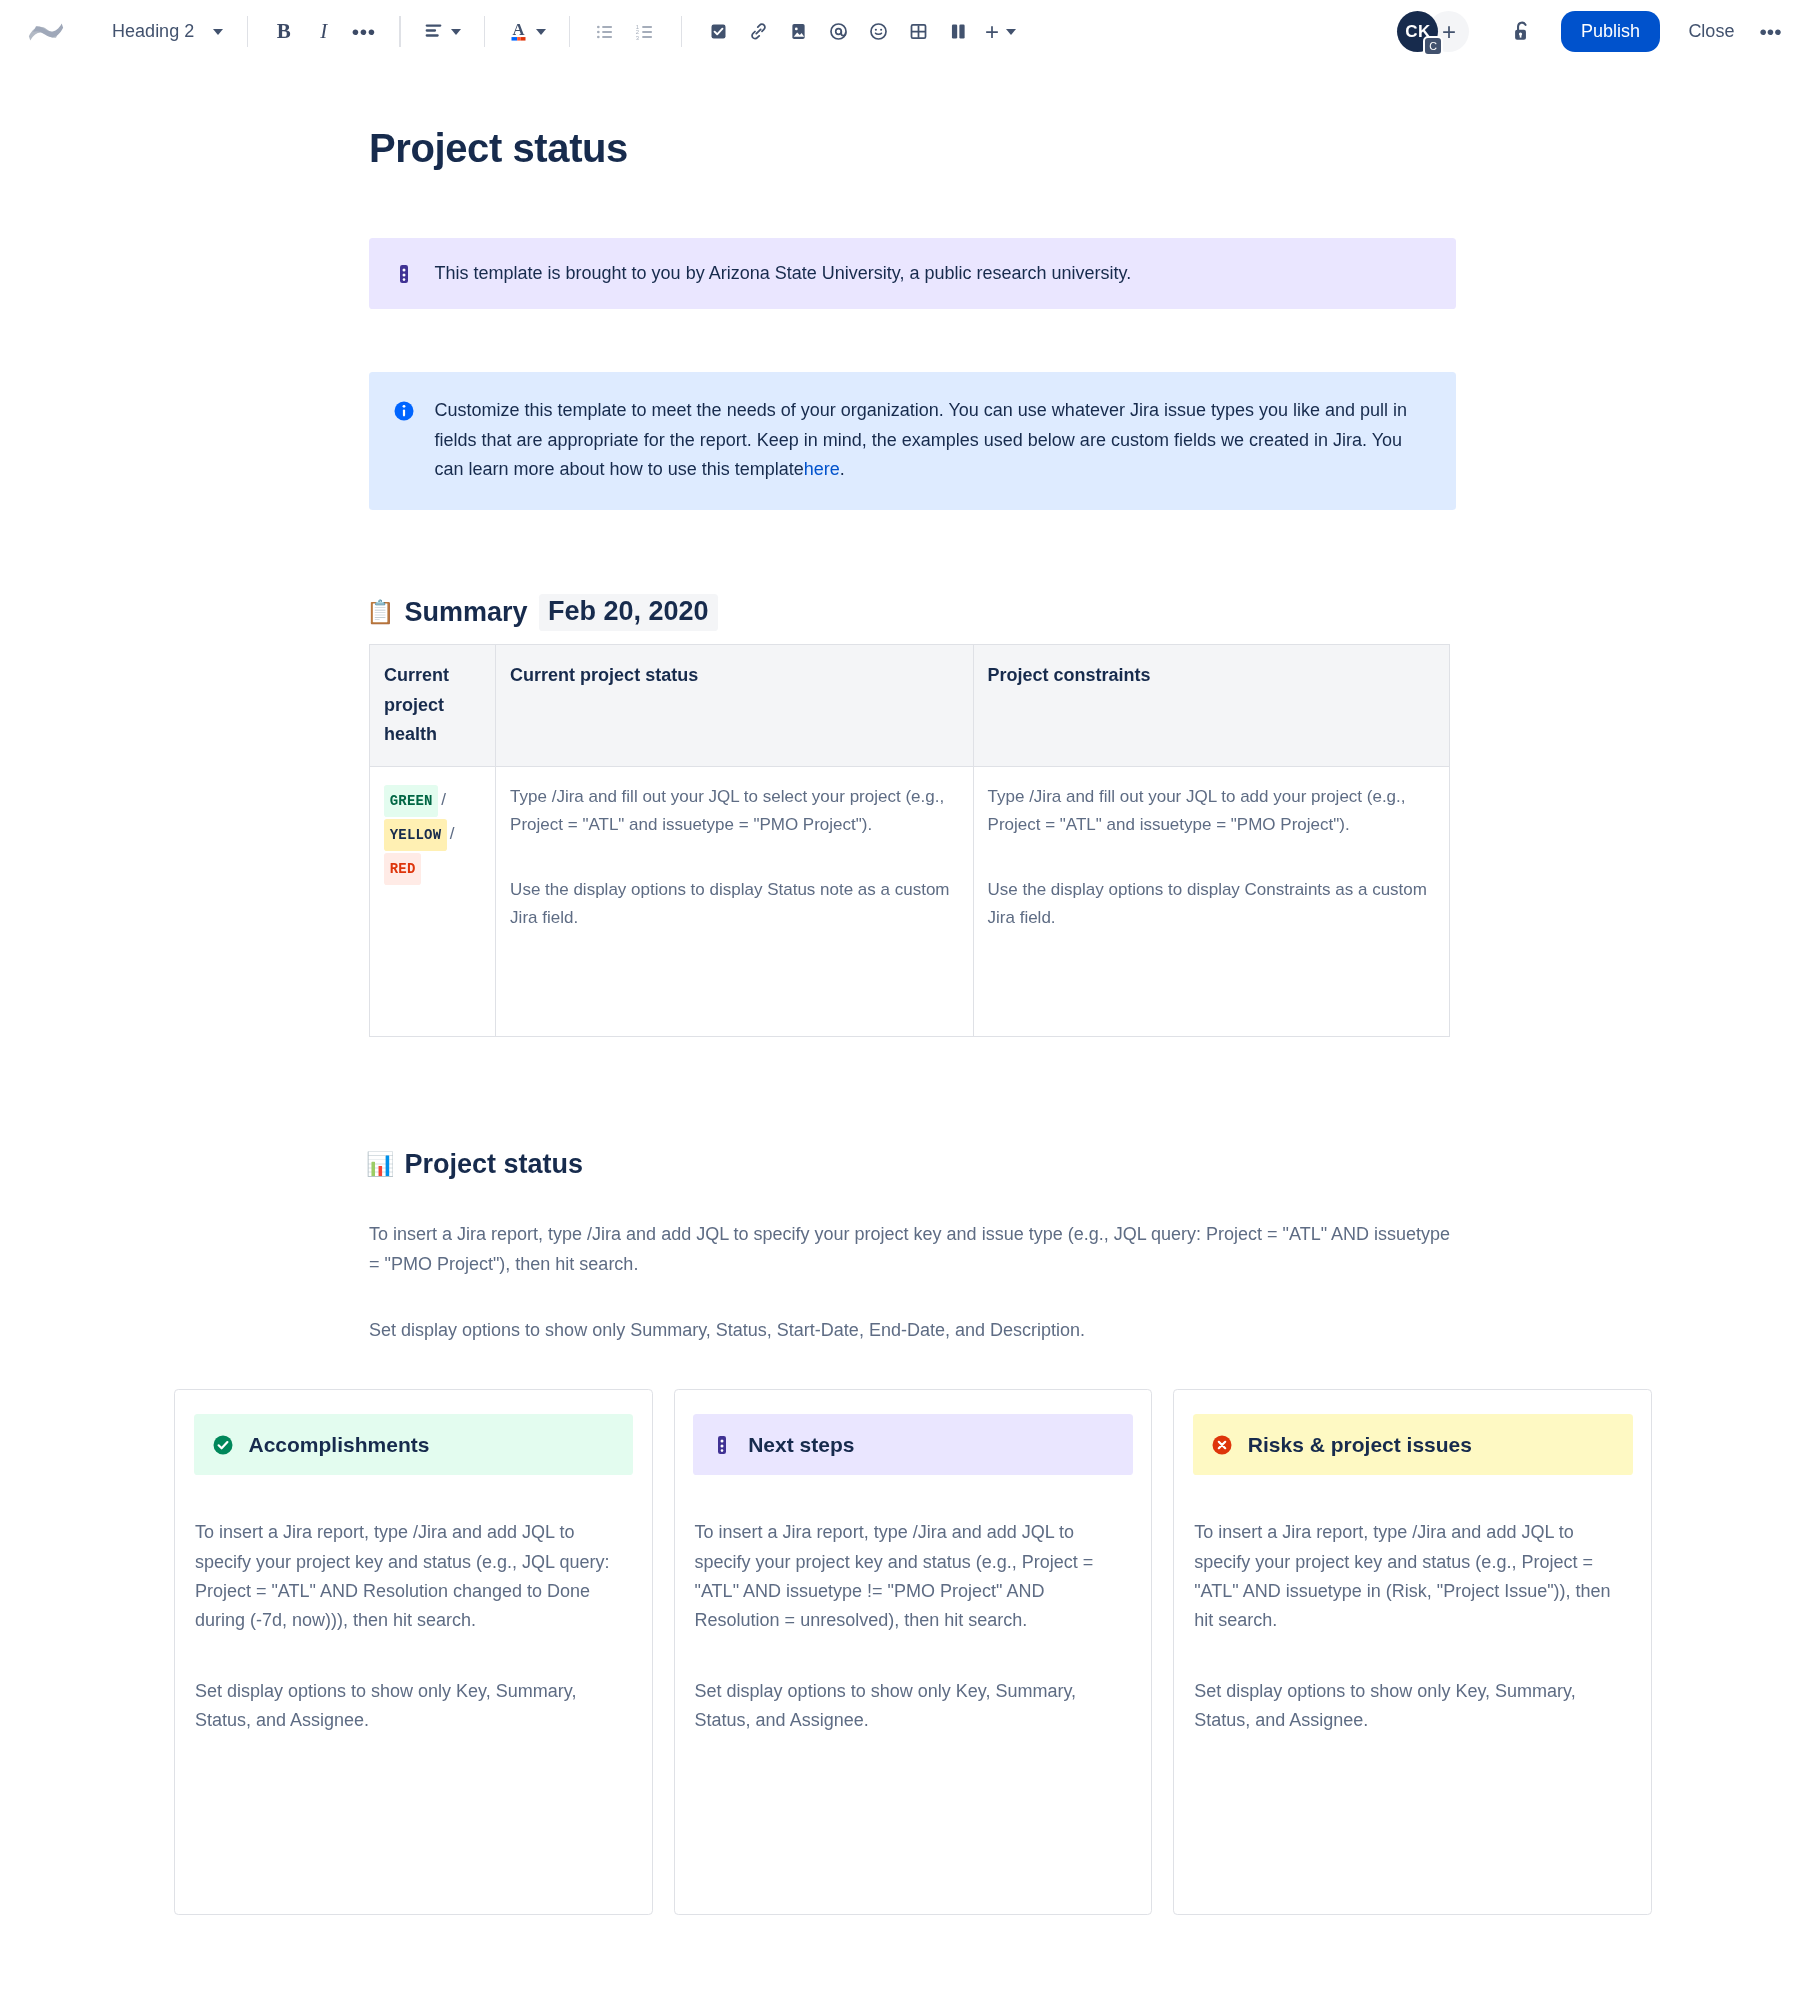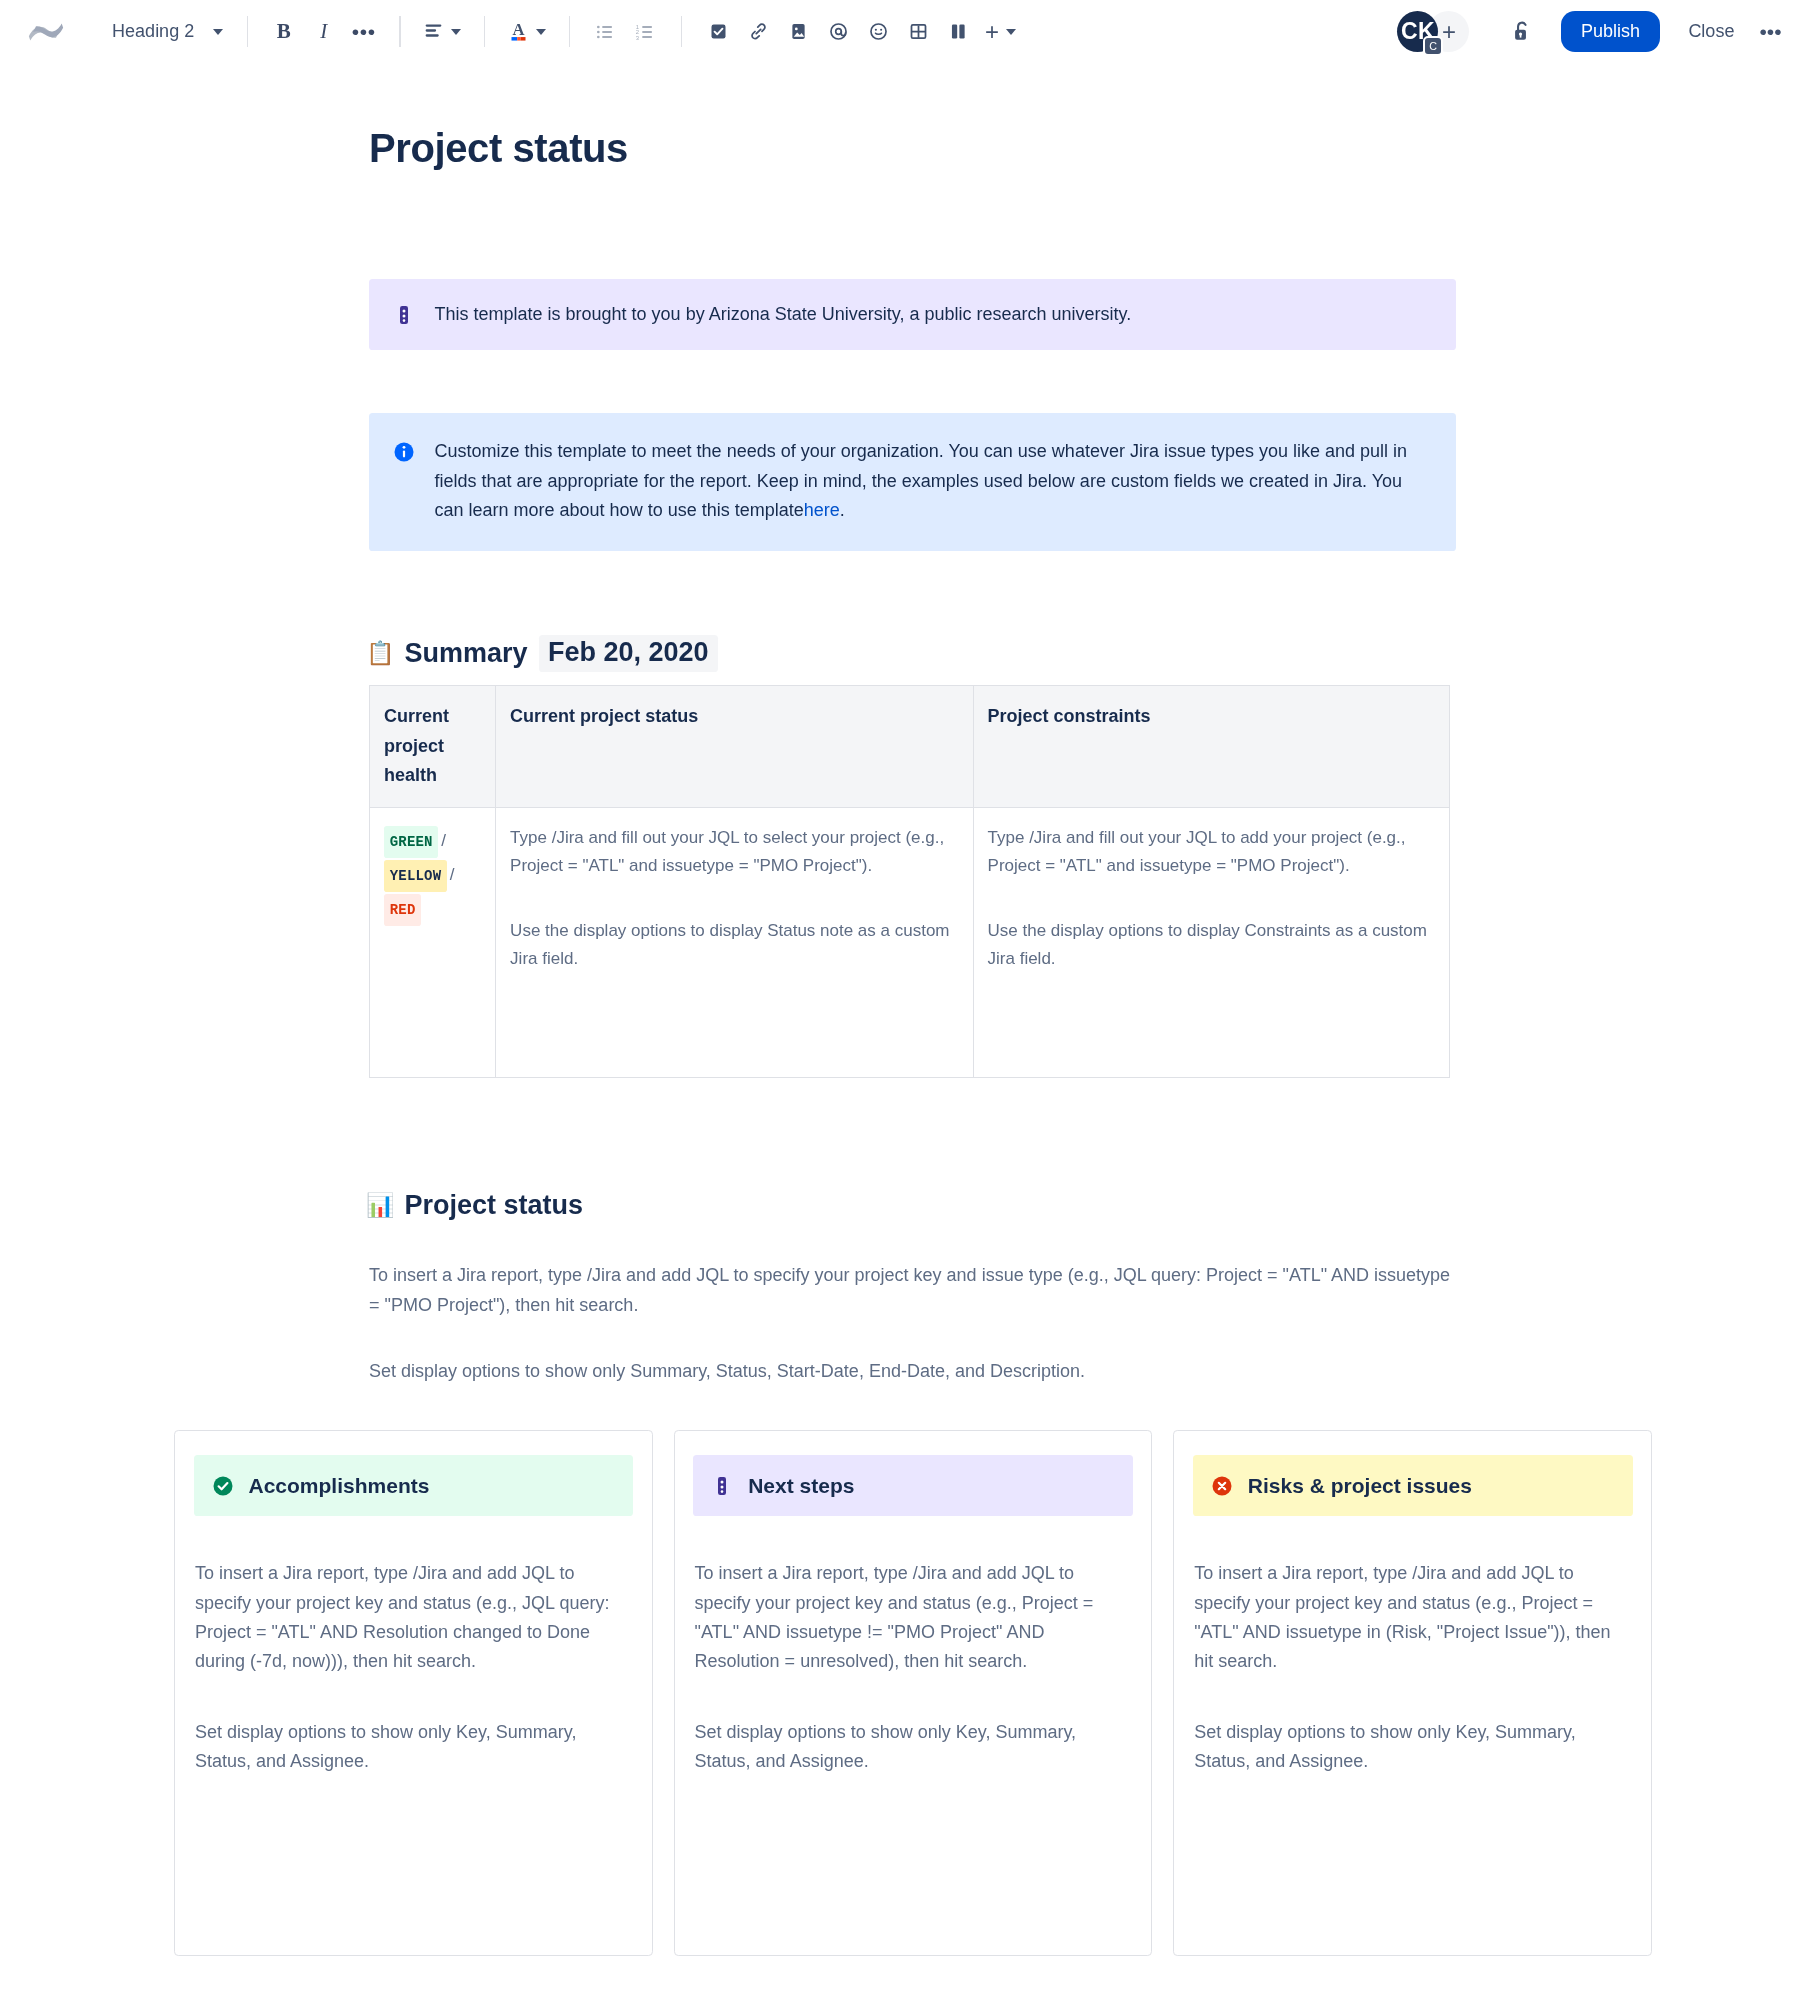--- a/index.html
+++ b/index.html
@@ -43,21 +43,21 @@
   .tb-dots { font-size: 21px; letter-spacing: 0.7px; color:#3C4A66; line-height: 7px;}
   .caret { width: 0; height: 0; border-left: 5.7px solid transparent; border-right: 5.7px solid transparent; border-top: 6.4px solid #42526E; }
 
   .tb-spacer { flex: 1 1 auto; }
 
   .avatar-group { display:flex; align-items:center; position: relative; margin-right: 33px;}
   .avatar {
     width: 41px; height: 41px; border-radius: 50%;
     background: #172B4D; color: #fff;
     display:flex; align-items:center; justify-content:center;
-    font-size: 23px; font-weight: bold; letter-spacing: 0.4px;
+    font-size: 17px; font-weight: bold; letter-spacing: 0.4px;
     position: relative; z-index: 2;
   }
   .avatar-badge {
     position: absolute; left: 25.6px; bottom: -4.3px; z-index: 3;
     width: 20px; height: 20px; border-radius: 5px;
     background: #42526E; color: #fff; font-size: 10.7px;
     display:flex; align-items:center; justify-content:center;
     border: 2.1px solid #fff;
   }
   .avatar-add {
@@ -90,21 +90,21 @@
     margin-top: 63px;
     margin-left: 0px;
   }
 
   .panel {
     display: flex; gap: 18.5px;
     border-radius: 3.6px;
     padding: 21px 23px;
     align-items: flex-start;
   }
-  .panel-note { background: #EAE6FF; margin-top: 108px; }
+  .panel-note { background: #EAE6FF; margin-top: 67px; }
   .panel-info { background: #DEEBFF; margin-top: 63px; padding: 24px 23px 25.6px 23px;}
   .panel-icon { flex: 0 0 auto; width: 24px; height: 24px; margin-top: 2.8px; }
   .panel-text { font-size: 18px; line-height: 1.63; color: #172B4D; }
   .panel-link { color: #0052CC; text-decoration: none; cursor:pointer;}
 
   .section-head {
     display: flex; align-items: center; gap: 11.4px;
     font-size: 27px; font-weight: bold; color: #172B4D;
   }
   .section-head.summary { margin-top: 84px; }

